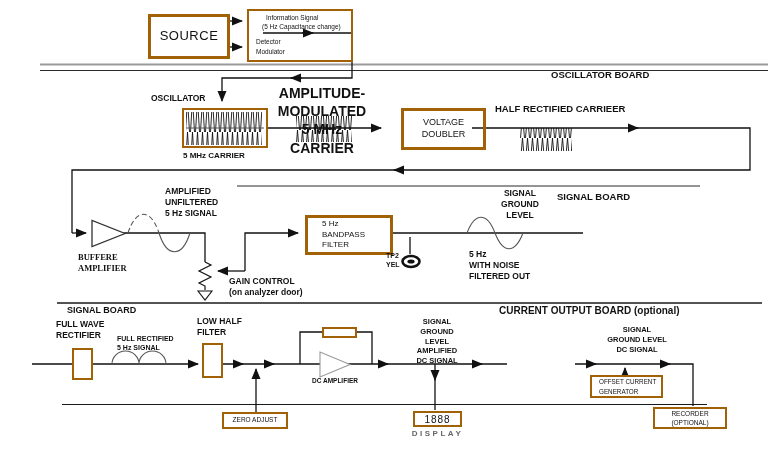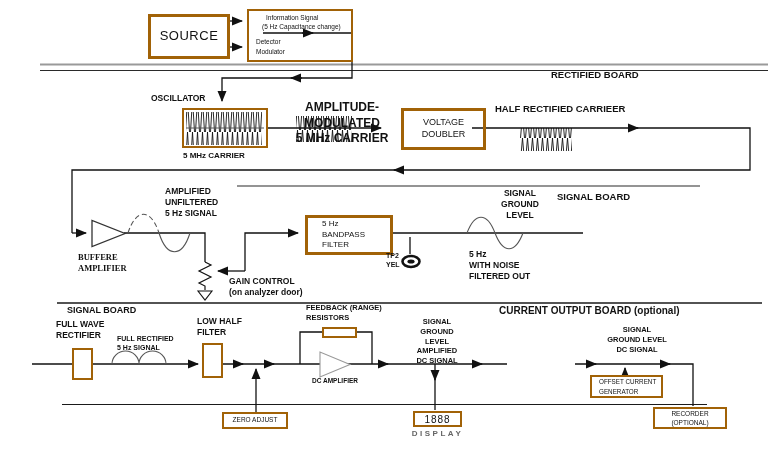--- a/index.html
+++ b/index.html
@@ -142,27 +142,27 @@
   <div class="box masked" style="left:590px;top:375px;width:73px;height:23px;border-width:2.5px;font-size:6.3px;justify-content:flex-start;padding-left:7px;text-align:left;line-height:1.45;">OFFSET CURRENT
 GENERATOR</div>
 
   <div class="box masked" style="left:222px;top:412px;width:66px;height:17px;border-width:2.5px;font-size:6.5px;">ZERO ADJUST</div>
 
   <div class="box masked" style="left:413px;top:411px;width:49px;height:16px;border-width:2.8px;font-size:10px;letter-spacing:1px;">1888</div>
 
   <div class="box masked" style="left:653px;top:407px;width:74px;height:22px;border-width:2.5px;font-size:6.5px;line-height:1.4;">RECORDER
 (OPTIONAL)</div>
 
-  <div class="lbl" style="left:551px;top:69px;font-size:9.5px;">RECTIFIED BOARD</div>
+  <div class="lbl" style="left:551px;top:69px;font-size:9.5px;">OSCILLATOR BOARD</div>
   <div class="lbl" style="left:557px;top:191px;font-size:9.5px;">SIGNAL BOARD</div>
   <div class="lbl" style="left:67px;top:305px;font-size:9px;">SIGNAL BOARD</div>
   <div class="lbl" style="left:499px;top:304px;font-size:10px;">CURRENT OUTPUT BOARD (optional)</div>
 
   <div class="lbl" style="left:151px;top:93px;font-size:8.5px;">OSCILLATOR</div>
-  <div class="lbl ctr" style="left:272px;top:100px;width:100px;font-size:12px;margin-left:20px;">AMPLITUDE-MODULATED
+  <div class="lbl ctr" style="left:272px;top:84px;width:100px;font-size:14px;">AMPLITUDE-MODULATED
 5 MHz CARRIER</div>
   <div class="lbl" style="left:183px;top:151px;font-size:8px;">5 MHz CARRIER</div>
   <div class="lbl" style="left:495px;top:103px;font-size:9.5px;">HALF RECTIFIED CARRIEER</div>
   <div class="lbl" style="left:165px;top:186px;font-size:8.5px;">AMPLIFIED
 UNFILTERED
 5 Hz SIGNAL</div>
   <div class="lbl" style="left:78px;top:252px;font-size:8.5px;font-family:Liberation Serif, serif;">BUFFERE
 AMPLIFIER</div>
   <div class="lbl" style="left:229px;top:276px;font-size:8.5px;">GAIN CONTROL
 (on analyzer door)</div>
@@ -173,22 +173,20 @@
 LEVEL</div>
   <div class="lbl" style="left:469px;top:249px;font-size:8.5px;">5 Hz
 WITH NOISE
 FILTERED OUT</div>
   <div class="lbl" style="left:56px;top:319px;font-size:8.5px;">FULL WAVE
 RECTIFIER</div>
   <div class="lbl" style="left:117px;top:334px;font-size:7px;">FULL RECTIFIED
 5 Hz SIGNAL</div>
   <div class="lbl" style="left:197px;top:316px;font-size:8.5px;">LOW HALF
 FILTER</div>
-  <div class="lbl" style="left:306px;top:303px;font-size:7.5px;">FEEDBACK (RANGE)
-RESISTORS</div>
   <div class="lbl" style="left:312px;top:377px;font-size:6.5px;">DC AMPLIFIER</div>
   <div class="lbl ctr" style="left:410px;top:317px;width:54px;font-size:7.5px;">SIGNAL
 GROUND LEVEL
 AMPLIFIED
 DC SIGNAL</div>
   <div class="lbl ctr" style="left:606px;top:325px;width:62px;font-size:7.5px;">SIGNAL
 GROUND LEVEL
 DC SIGNAL</div>
   <div class="lbl ctr" style="left:405px;top:429px;width:65px;font-size:8px;letter-spacing:2.5px;color:#666;">DISPLAY</div>
 

